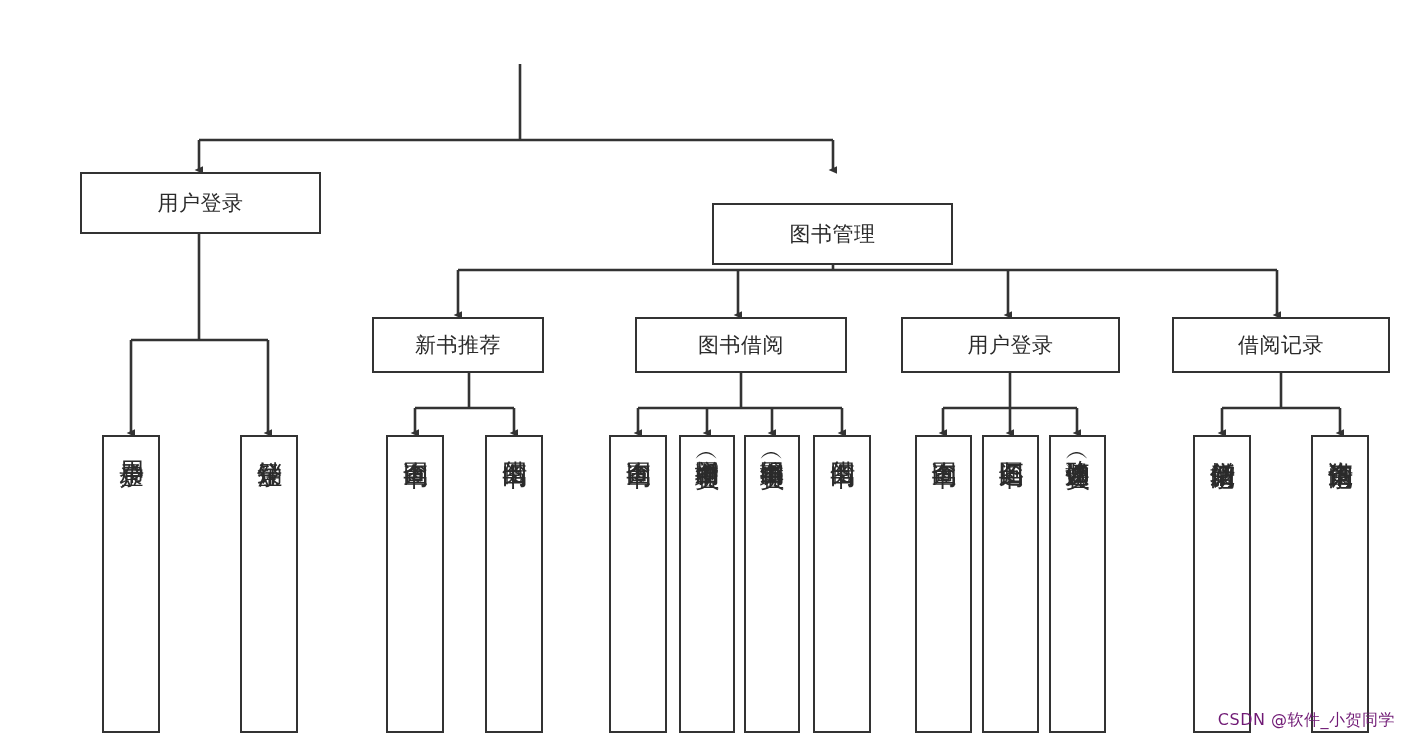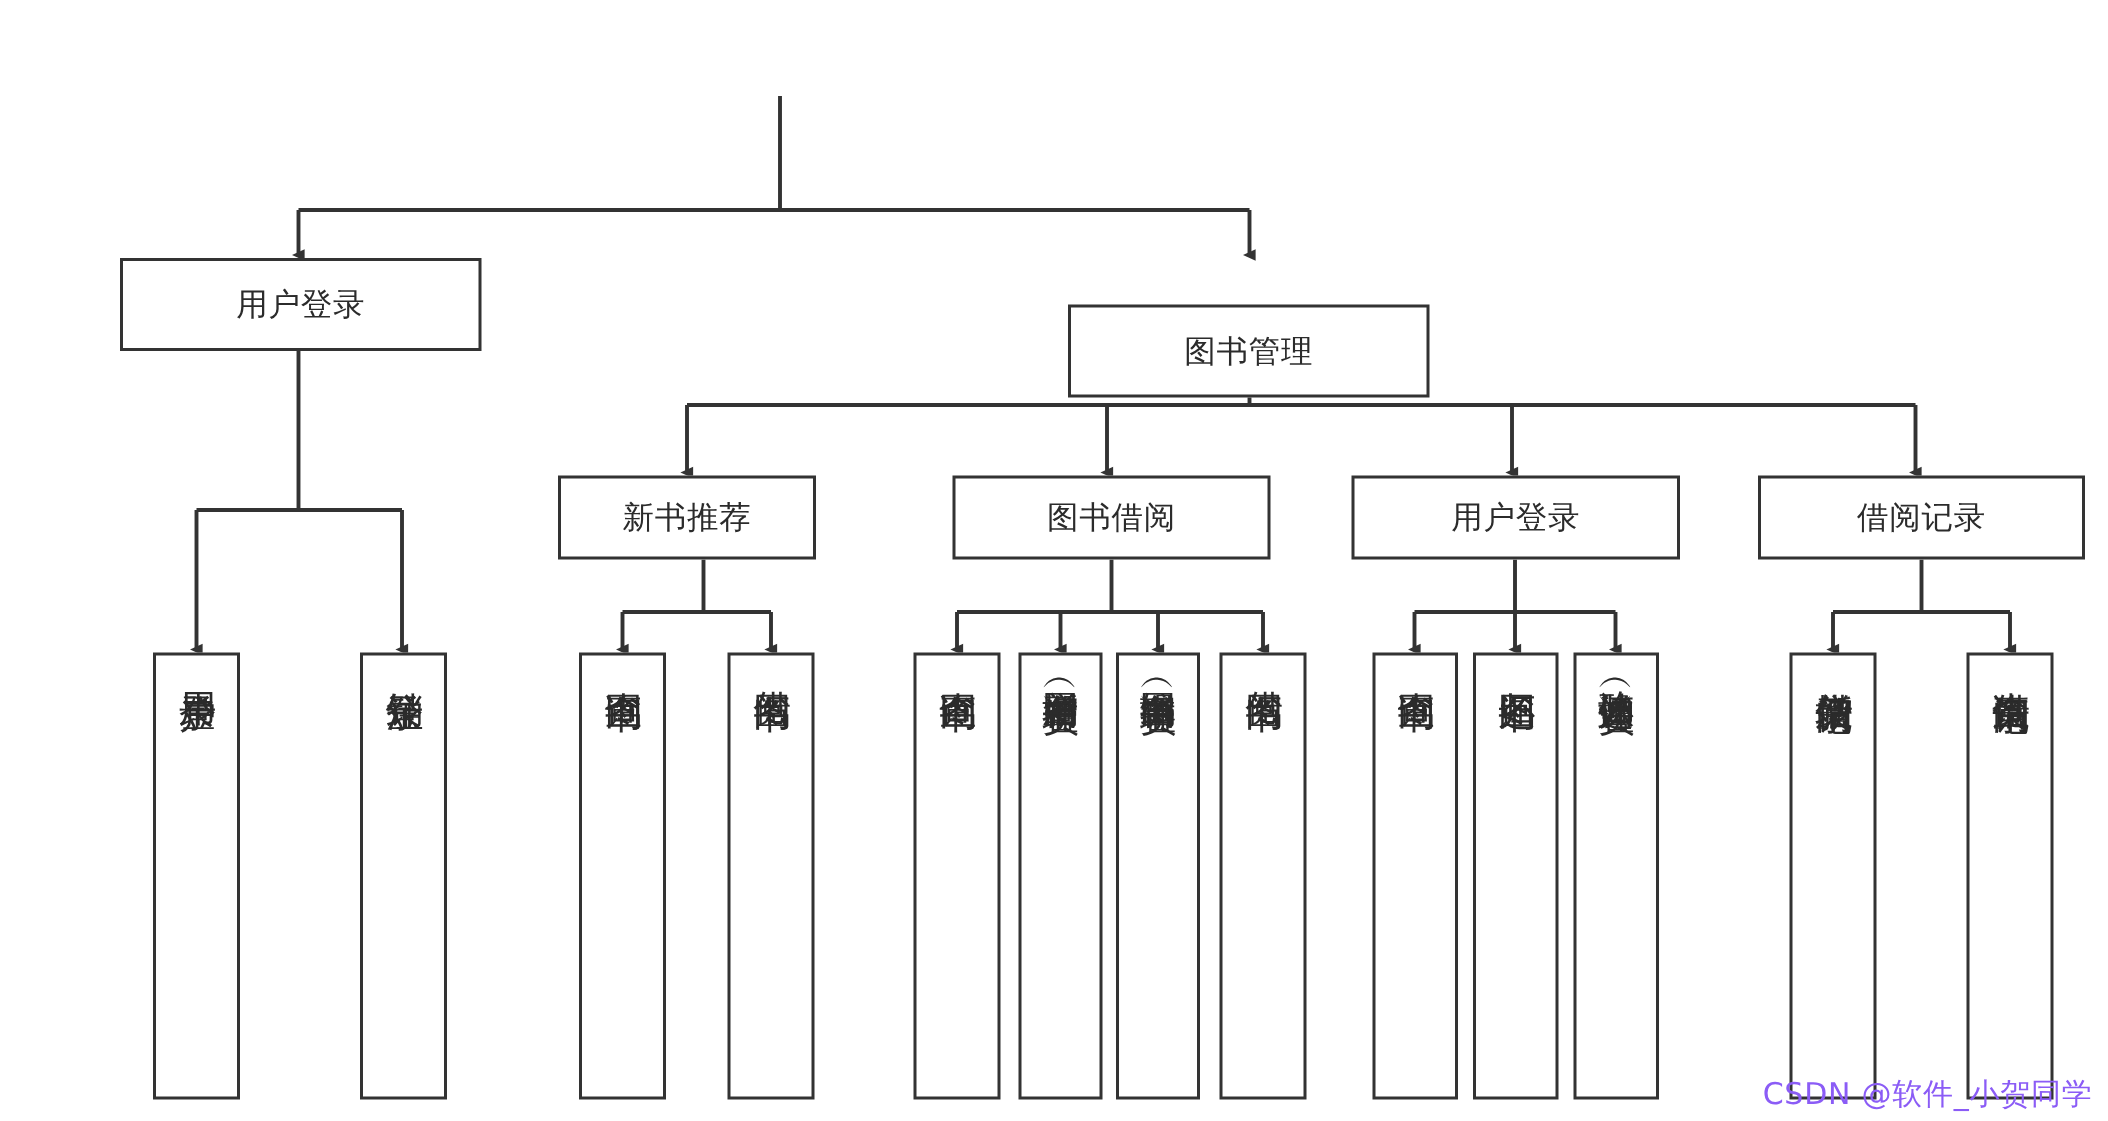--- a/index.html
+++ b/index.html
@@ -54,23 +54,23 @@
     color: #2b2b2b;
     white-space: nowrap;
   }
   .vtext.compact {
     font-size: 24px;
     line-height: 1.0;
   }
   .watermark {
     position: absolute;
     right: 10px;
-    bottom: 4px;
-    font-size: 20px;
-    color: #8b5cf6;
+    bottom: 16px;
+    font-size: 16px;
+    color: #701a75;
     letter-spacing: 0.5px;
     white-space: nowrap;
   }
 </style>
 </head>
 <body>
 
 <div id="diagram-canvas">
 
   <svg id="edge-layer" viewBox="0 0 1405 747" xmlns="http://www.w3.org/2000/svg">

